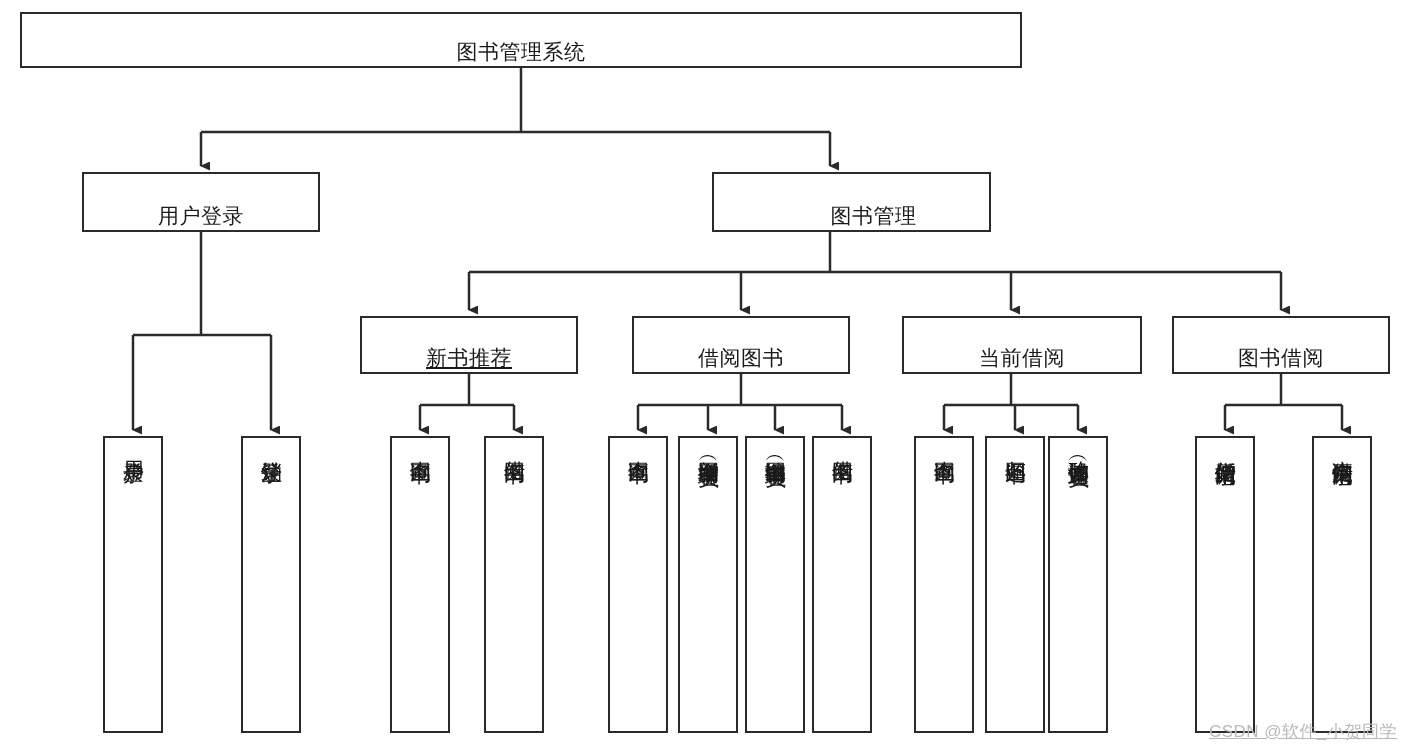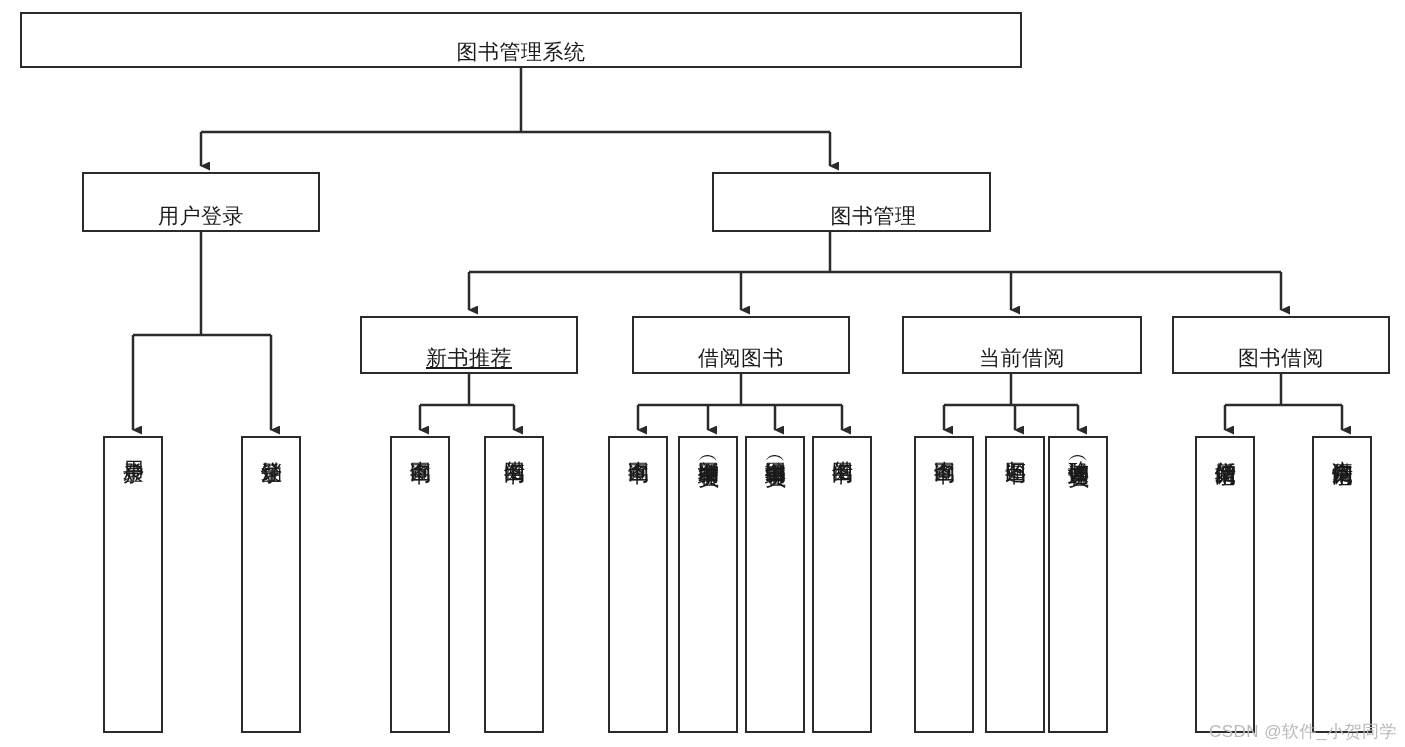--- a/index.html
+++ b/index.html
@@ -55,20 +55,21 @@
     white-space: nowrap;
   }
   #watermark {
     position: absolute;
     right: 8px;
     bottom: 4px;
     font-size: 17px;
     color: #b9b9b9;
     white-space: nowrap;
     letter-spacing: 0.5px;
+    text-decoration: underline;
   }
 </style>
 </head>
 <body>
 
 <div id="canvas">
 
   <svg id="edges" viewBox="0 0 1405 747" xmlns="http://www.w3.org/2000/svg">
     <defs>
       <marker id="arrowhead" markerWidth="9" markerHeight="10" refX="4.5" refY="9" orient="auto" markerUnits="userSpaceOnUse">

